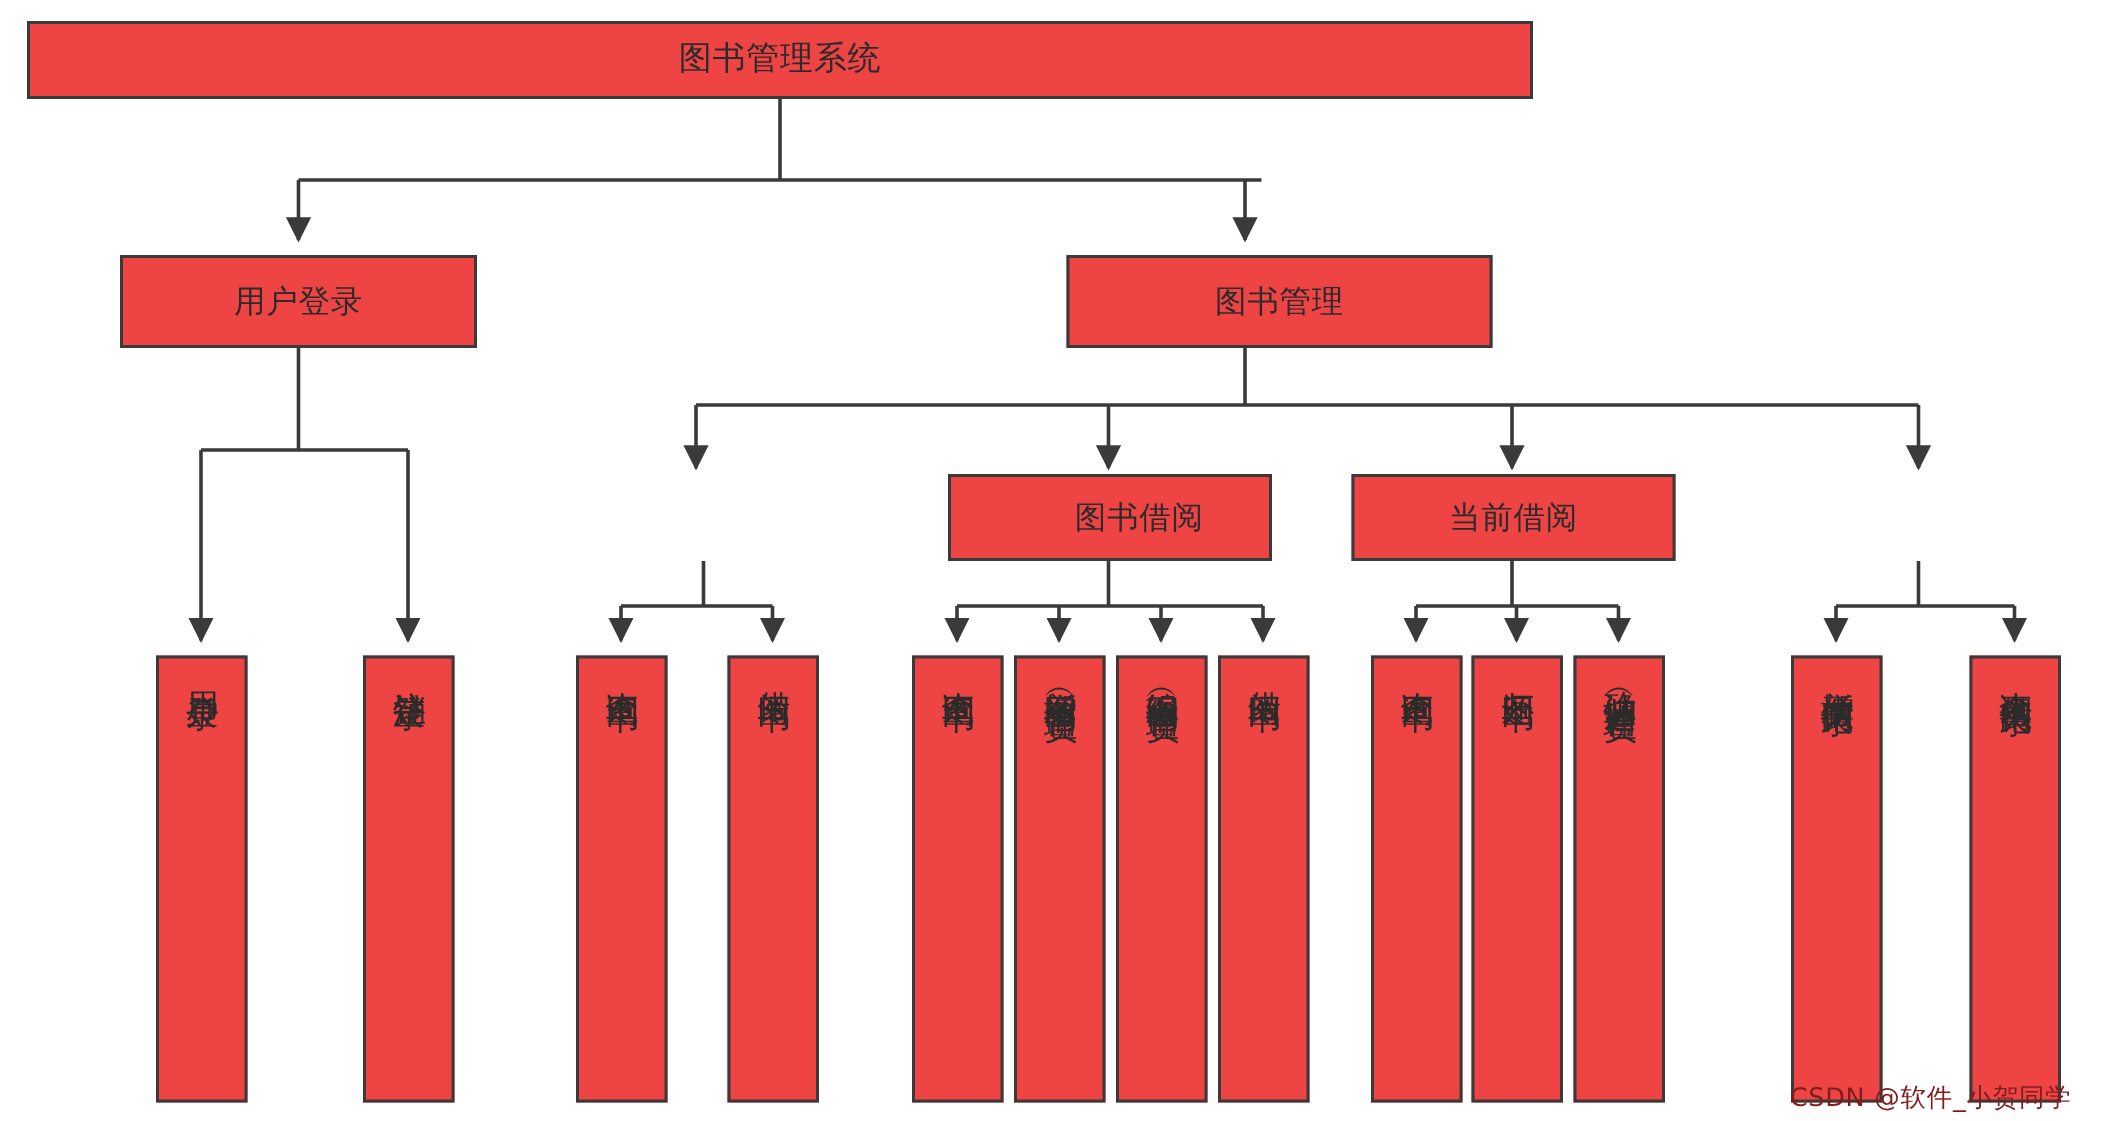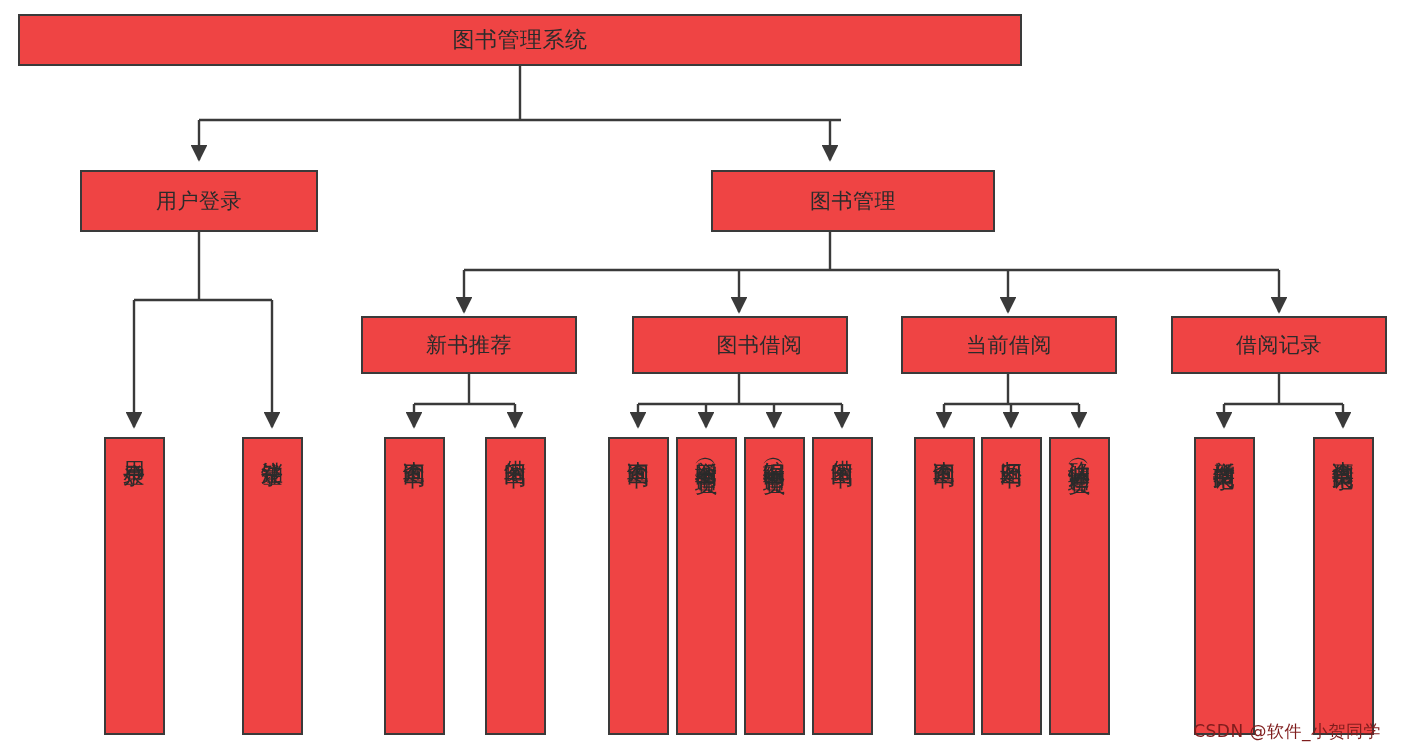--- a/index.html
+++ b/index.html
@@ -136,32 +136,26 @@
     <span class="label">图书管理系统</span>
   </div>
 
   <div class="node h" style="left:80px; top:170px; width:238px; height:62px;">
     <span class="label">用户登录</span>
   </div>
   <div class="node h" style="left:711px; top:170px; width:284px; height:62px;">
     <span class="label">图书管理</span>
   </div>
 
-  <div class="node h" style="left:361px; top:316px; width:216px; height:58px;">
-    <span class="label">新书推荐</span>
-  </div>
   <div class="node h" style="left:632px; top:316px; width:216px; height:58px;padding-left:39px;">
     <span class="label">图书借阅</span>
   </div>
   <div class="node h" style="left:901px; top:316px; width:216px; height:58px;">
     <span class="label">当前借阅</span>
   </div>
-  <div class="node h" style="left:1171px; top:316px; width:216px; height:58px;">
-    <span class="label">借阅记录</span>
-  </div>
 
   <div class="node v" style="left:104px; top:437px; width:61px; height:298px;">
     <span class="label">用户登录</span>
   </div>
   <div class="node v" style="left:242px; top:437px; width:61px; height:298px;">
     <span class="label">注销登录</span>
   </div>
 
   <div class="node v" style="left:384px; top:437px; width:61px; height:298px;">
     <span class="label">查询图书</span>

